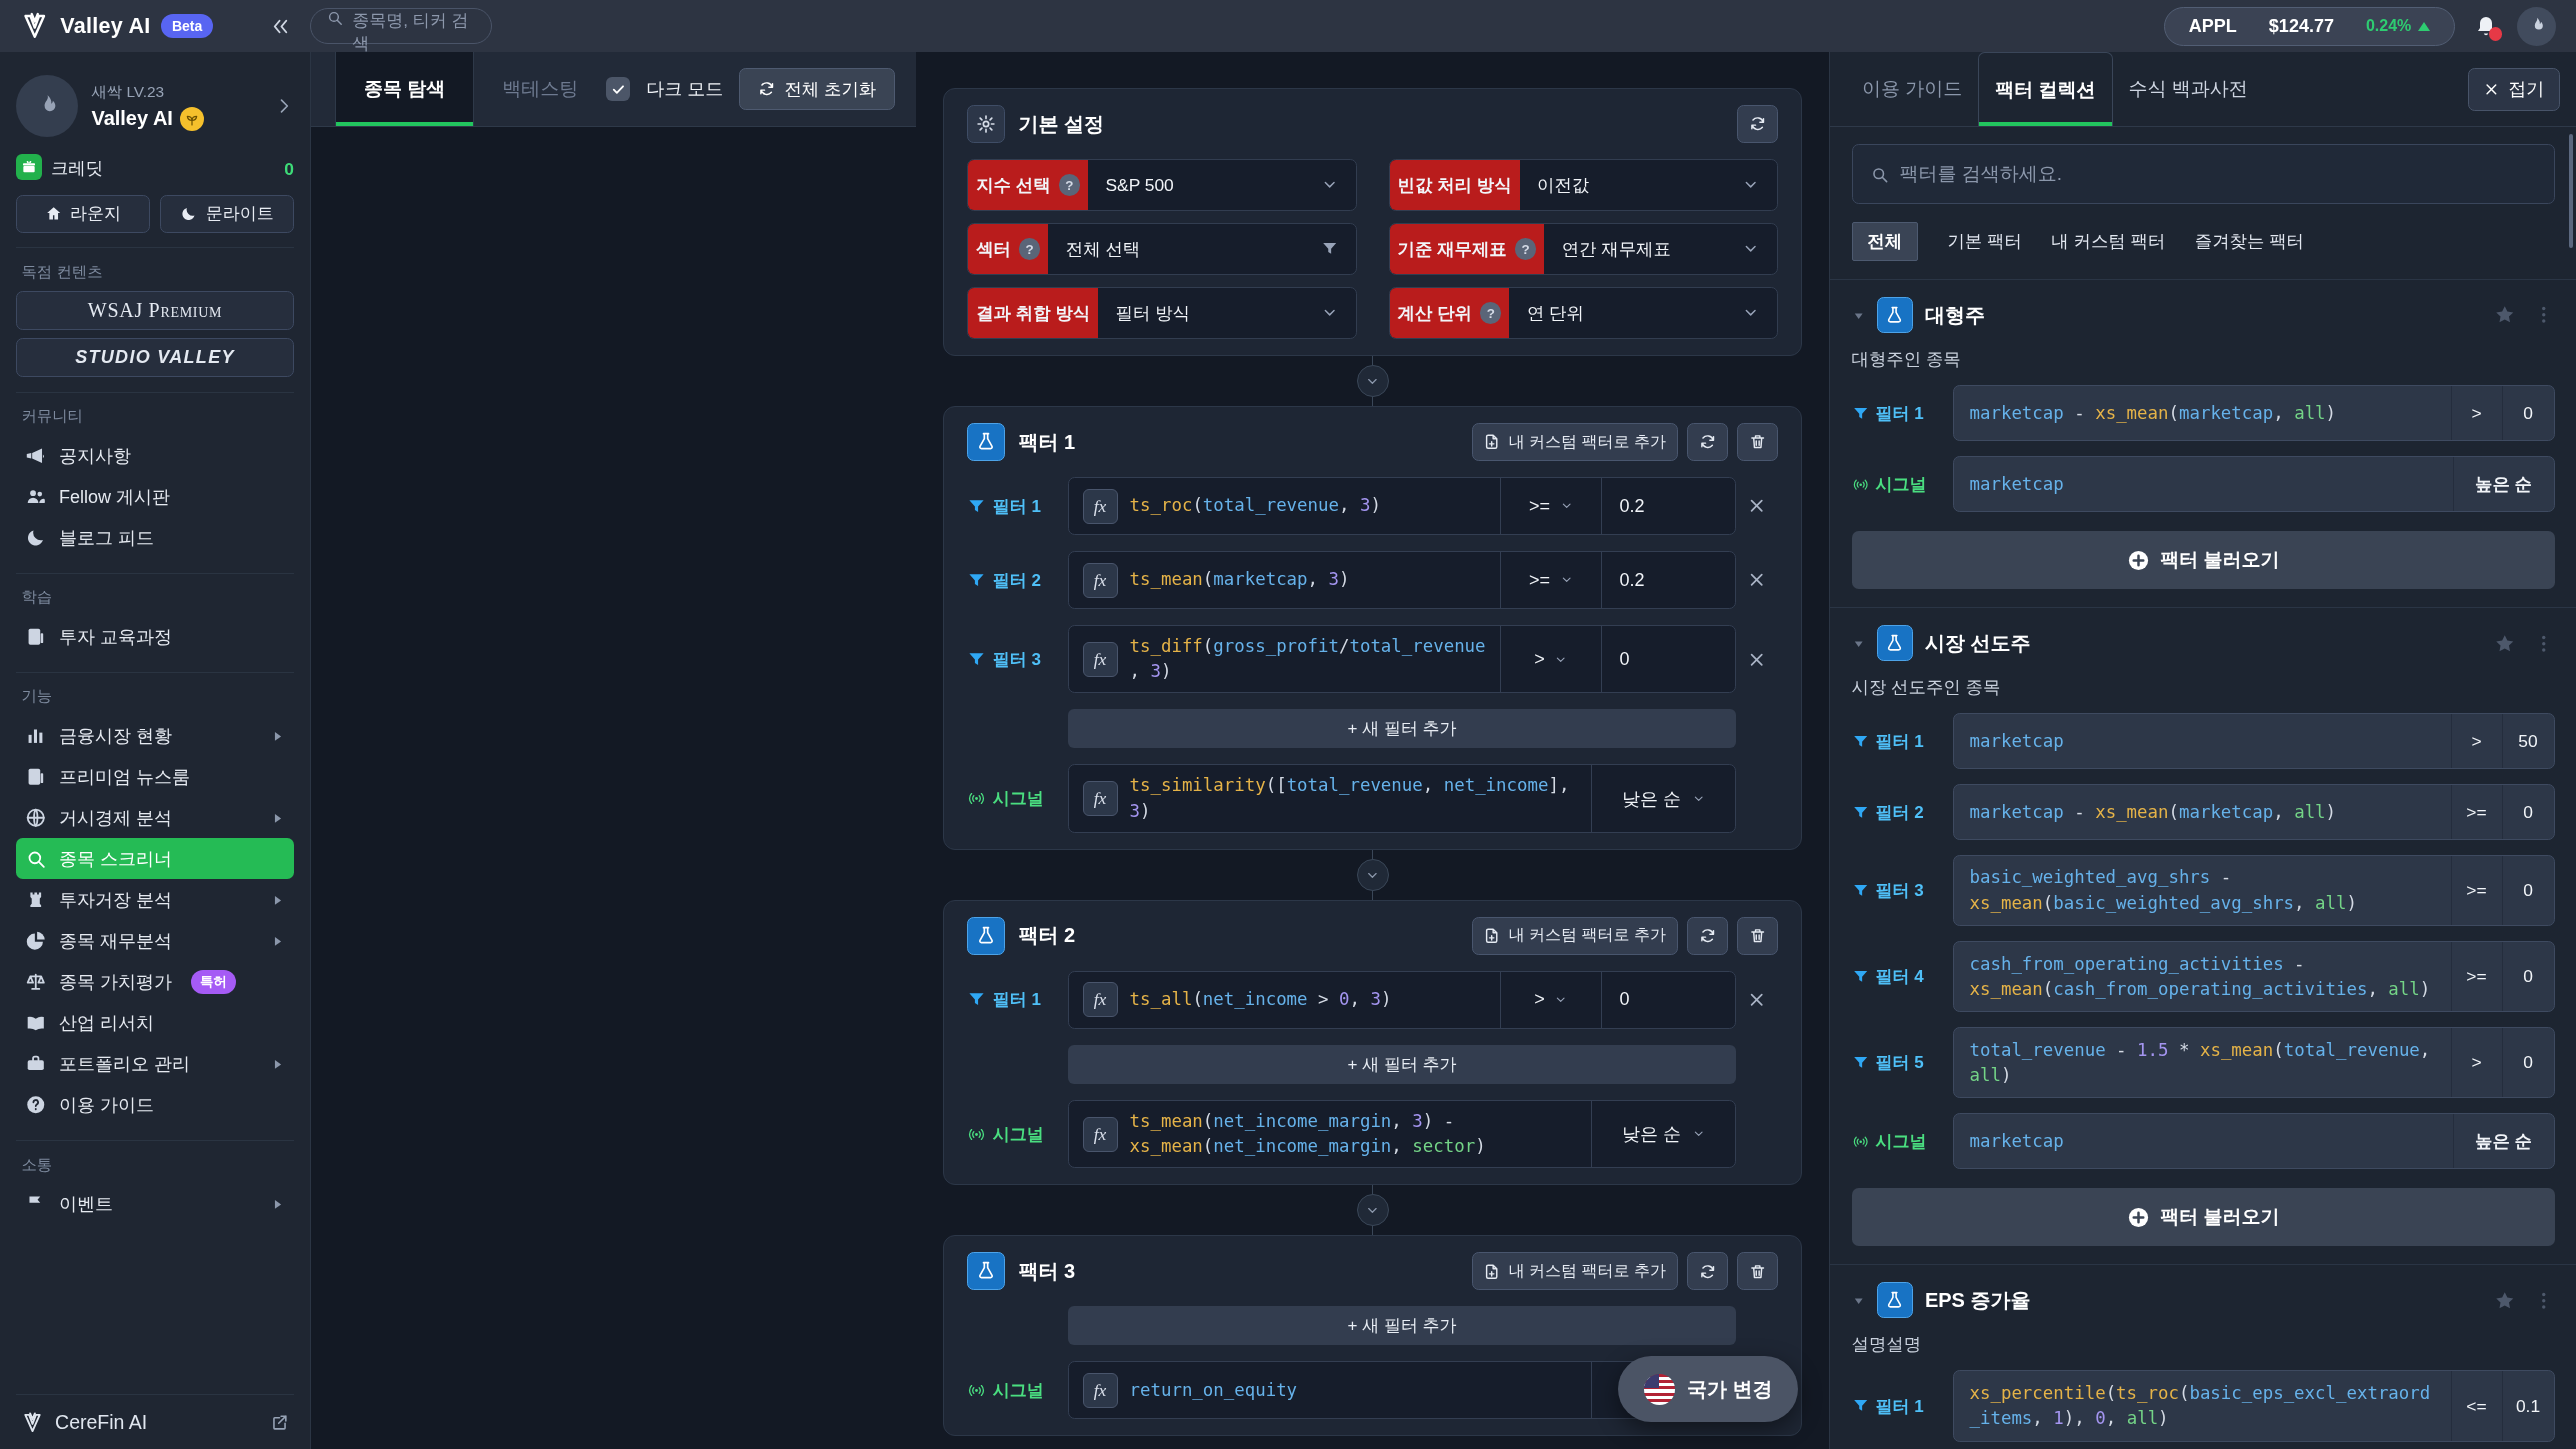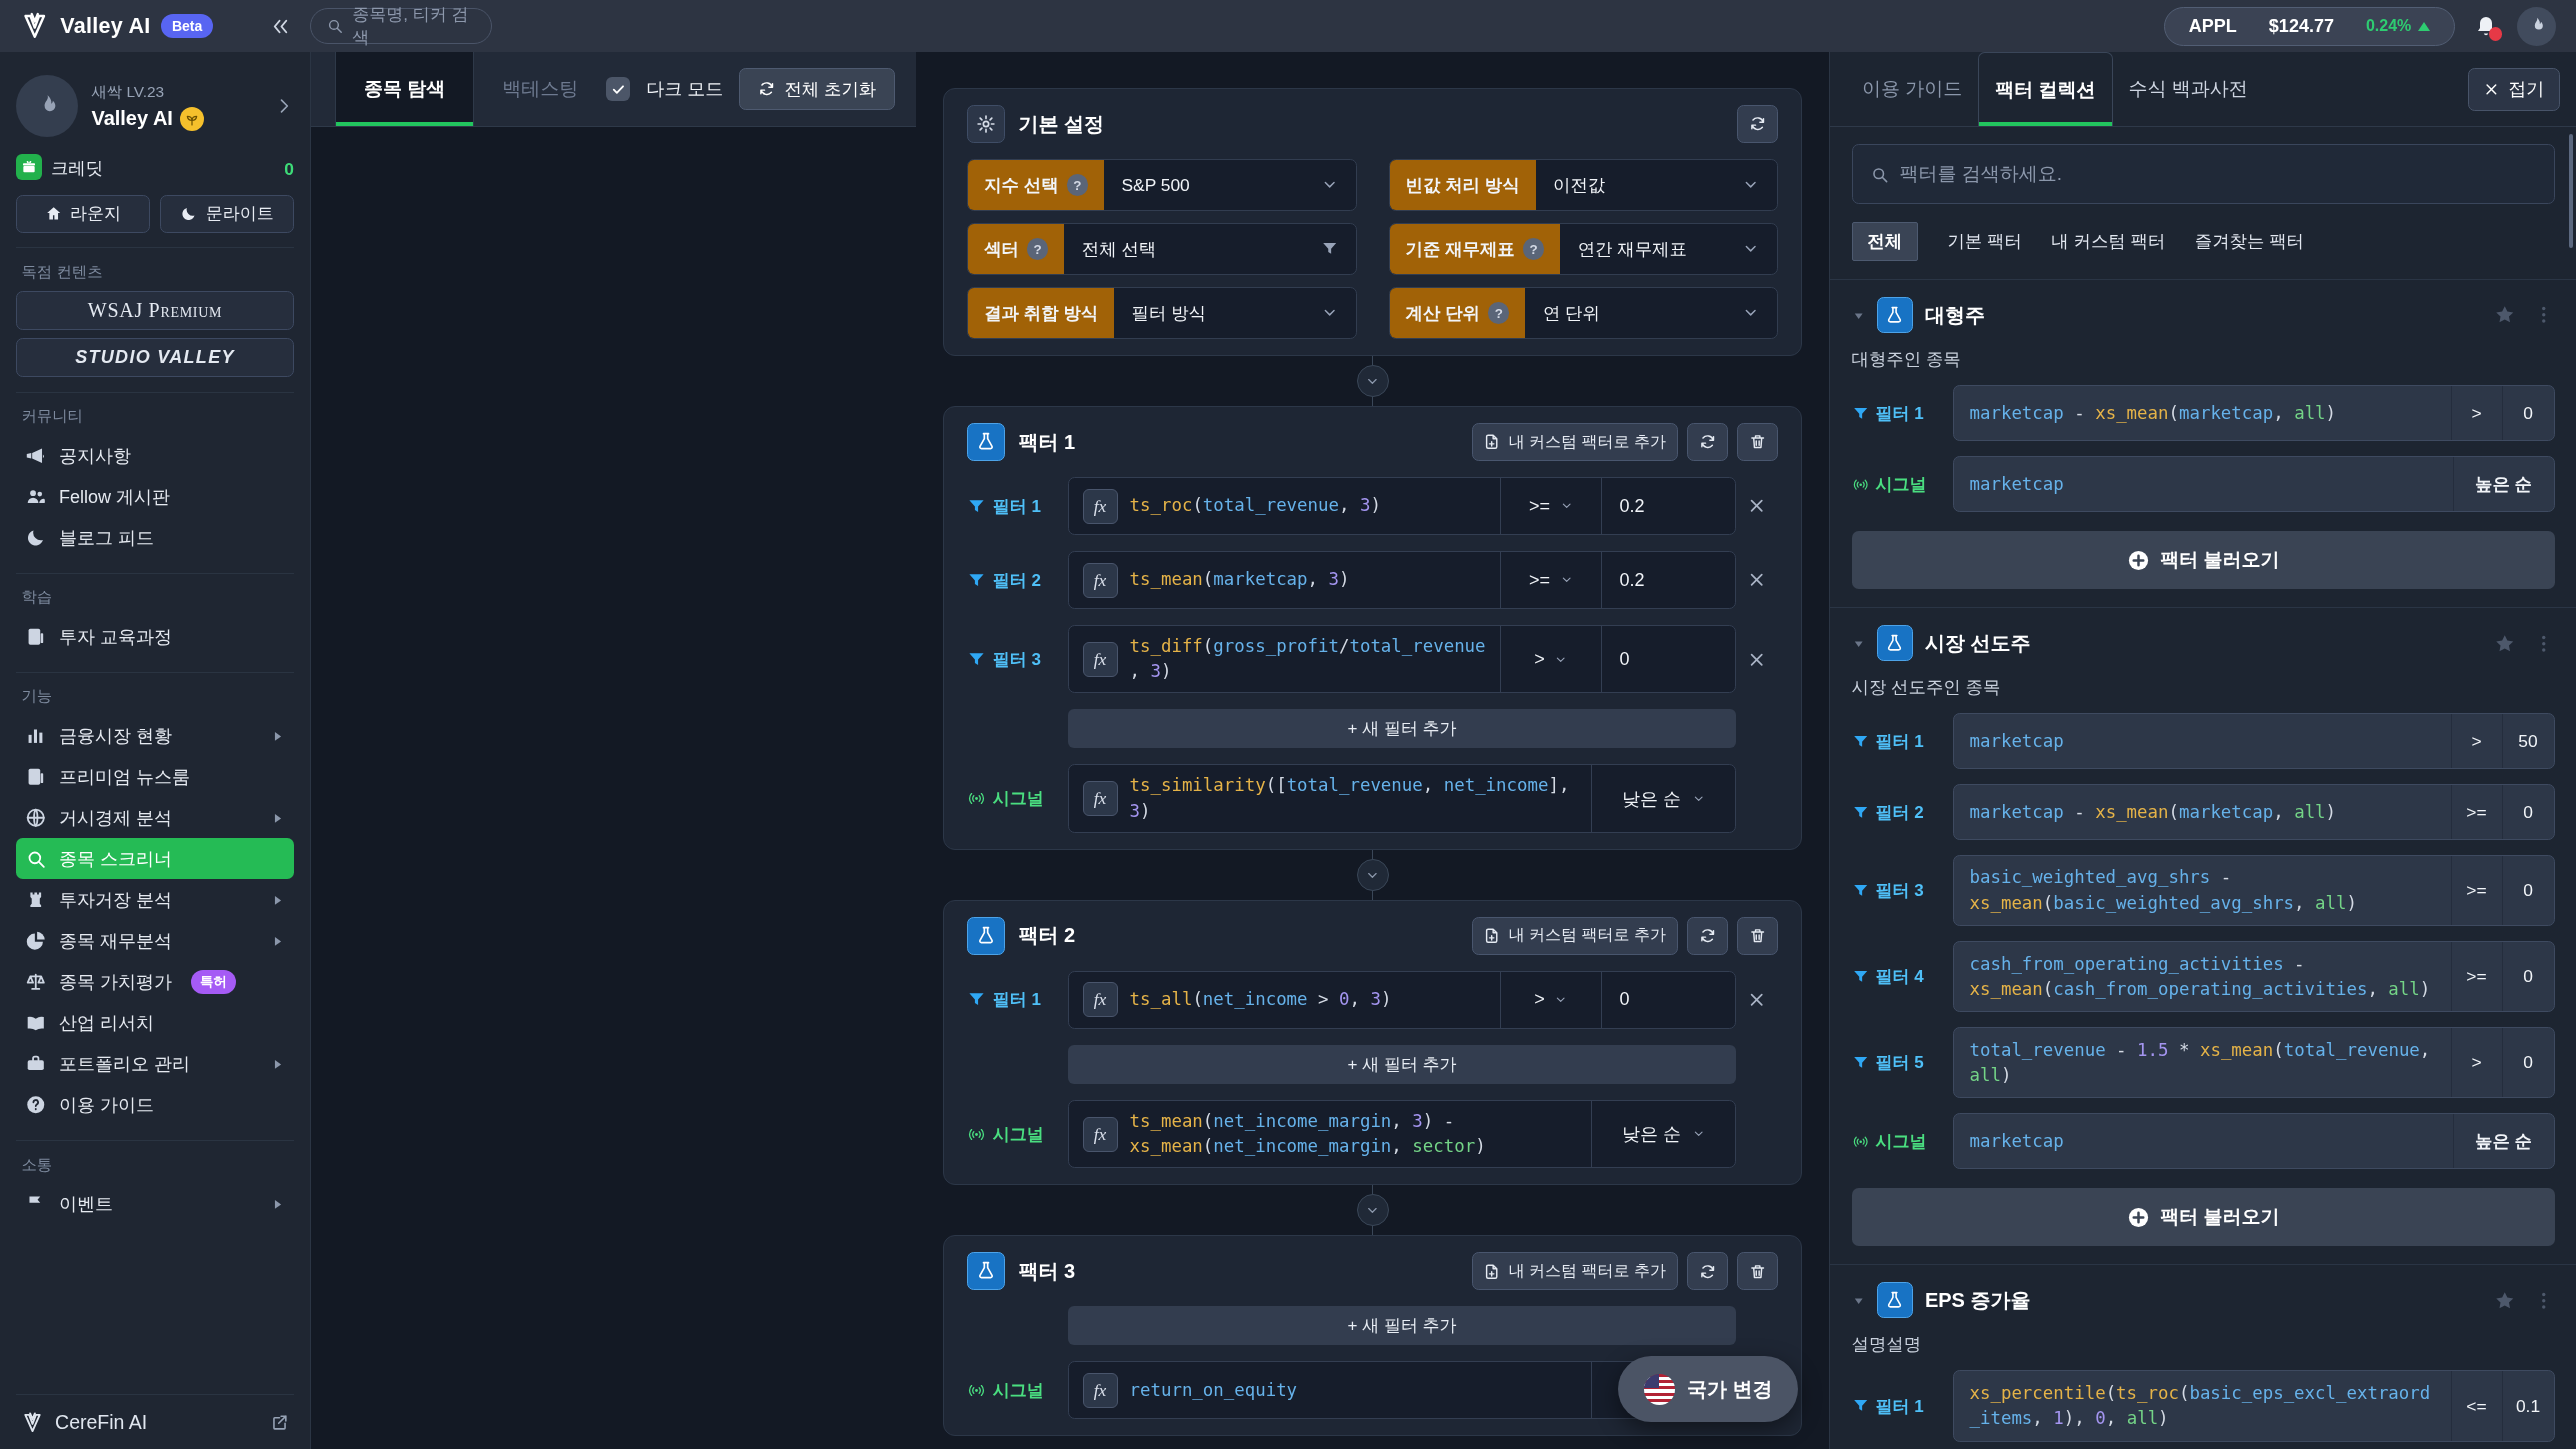--- a/index.html
+++ b/index.html
@@ -9,21 +9,21 @@
   .ic { display:inline-flex; width:20px; height:20px; flex:none; }
   .ic svg { width:100%; height:100%; }
 
   
   .topbar { height:52px; flex:none; background:#2d3442; display:flex; align-items:center; padding:0 20px; gap:17.4px; }
   .tb-left { display:flex; align-items:center; gap:10.7px; width:232px; flex:none; }
   .logo-ic { width:29.5px; height:29.5px; color:#fff; }
   .logo-text { font-size:21.5px; font-weight:bold; color:#fff; letter-spacing:0.3px; white-space:nowrap; }
   .beta { background:#5865f2; color:#fff; font-size:14px; font-weight:bold; padding:4px 10.7px; border-radius:670px; }
   .collapse-ic { width:23px; height:23px; color:#cfd6e2; }
-  .search-pill { width:182px; height:36px; border:1.3px solid #4a5468; border-radius:18px; display:flex; align-items:center; gap:9.4px; padding:0 14.8px; color:#8d98ac; font-size:17px; }
+  .search-pill { width:182px; height:36px; border:1.3px solid #4a5468; border-radius:18px; display:flex; gap:9.4px; padding:0 14.8px; color:#8d98ac; font-size:17px; }
   .search-pill .ic { width:17.4px; height:17.4px; }
   .tb-right { margin-left:auto; display:flex; align-items:center; gap:19px; }
   .ticker-pill { height:39px; background:#3b4354; border:1.3px solid #525e74; border-radius:19.5px; display:flex; align-items:center; gap:32px; padding:0 24px; font-size:18px; font-weight:bold; color:#fff; }
   .chg { color:#2ecc71; font-size:16px; display:flex; gap:6.7px; align-items:center; }
   .up-tri { width:0; height:0; border-left:6px solid transparent; border-right:6px solid transparent; border-bottom:9.4px solid #2ecc71; }
   .bell { position:relative; width:24px; height:24px; color:#eef1f6; }
   .bell .dot { position:absolute; right:-4px; bottom:-2.7px; width:13.4px; height:13.4px; background:#e63946; border-radius:50%; }
   .flame-circ { width:39px; height:39px; border-radius:50%; background:#414b5d; display:flex; align-items:center; justify-content:center; color:#c9d1de; }
   .flame-circ .ic { width:20px; height:20px; }
 
@@ -80,21 +80,21 @@
   .ph-icon { width:38px; height:38px; border-radius:6.7px; background:#2c3648; border:1.3px solid #3f4d66; display:flex; align-items:center; justify-content:center; color:#d6dde8; flex:none; }
   .ph-icon .ic { width:20px; height:20px; }
   .ph-icon.flask { background:#1873c4; border-color:#4da3e8; color:#fff; }
   .ph-title { font-size:20px; font-weight:bold; color:#fff; }
   .ph-right { margin-left:auto; display:flex; gap:9.4px; }
   .tool-btn { height:38px; min-width:38px; padding:0 10.7px; background:#333d4f; border:1.3px solid #49566e; border-radius:6.7px; display:flex; align-items:center; justify-content:center; gap:8px; color:#e6ebf3; font-size:16px; }
   .tool-btn .ic { width:17.4px; height:17.4px; }
 
   .settings-grid { display:grid; grid-template-columns:1fr 1fr; column-gap:32px; row-gap:12px; margin-top:16px; }
   .field { display:flex; height:52px; border:1.3px solid #323d50; border-radius:6.7px; overflow:hidden; background:#161d2b; }
-  .f-label { background:#a16207; display:flex; align-items:center; gap:8px; padding:0 16px; font-size:17.4px; font-weight:bold; color:#f2f5f9; white-space:nowrap; }
+  .f-label { background:#b91c1c; display:flex; align-items:center; gap:8px; padding:0 8px; font-size:17.4px; font-weight:bold; color:#f2f5f9; white-space:nowrap; }
   .f-help { width:21.5px; height:21.5px; border-radius:50%; background:#5a6578; color:#d4dae6; font-size:13.4px; font-weight:bold; display:flex; align-items:center; justify-content:center; }
   .f-value { flex:1; display:flex; align-items:center; padding:0 17.4px; font-size:17.4px; color:#f2f5f9; }
   .f-chev { margin-left:auto; width:17.4px; height:17.4px; color:#98a3b8; }
 
   .connector { height:50px; flex:none; display:flex; flex-direction:column; align-items:center; }
   .connector .line { width:1.3px; flex:1; background:#3a4758; }
   .connector .circ { width:32px; height:32px; border-radius:50%; background:#202937; border:1.3px solid #3a4758; display:flex; align-items:center; justify-content:center; color:#8b97ab; }
   .connector .circ .ic { width:14.8px; height:14.8px; }
 
   .frow { display:flex; align-items:center; margin-top:16px; }

